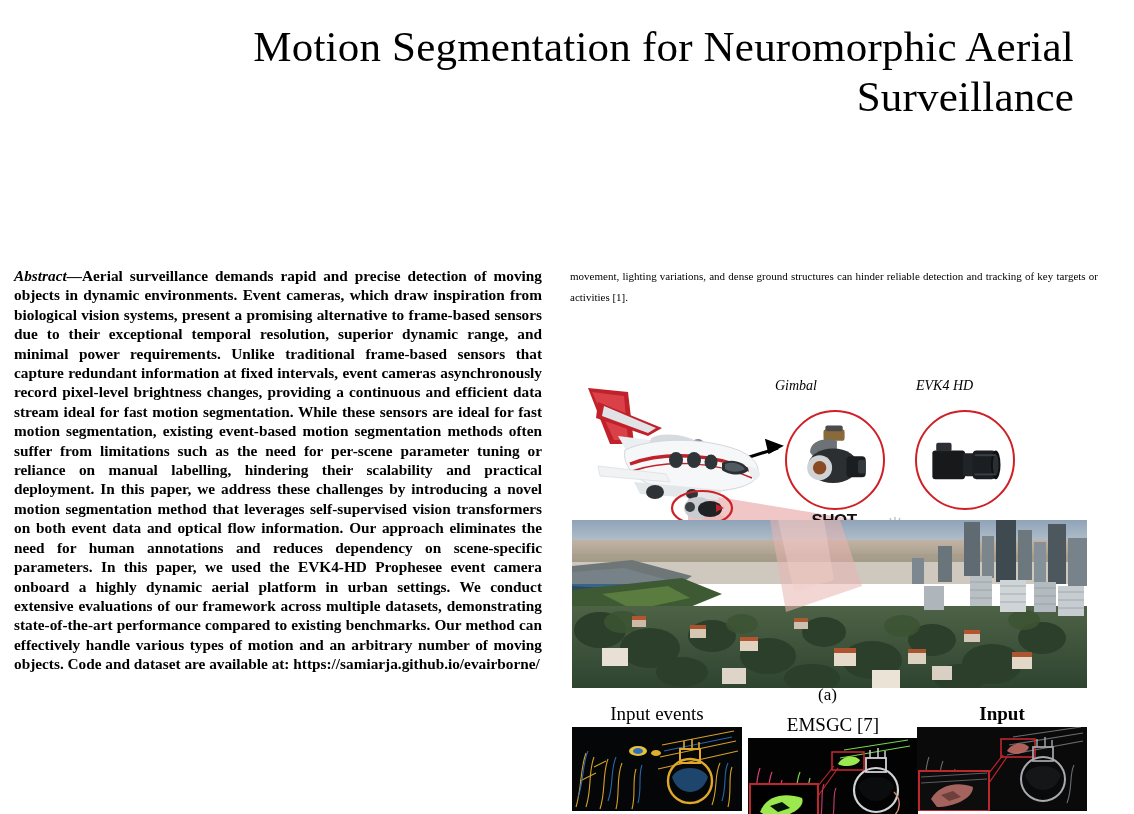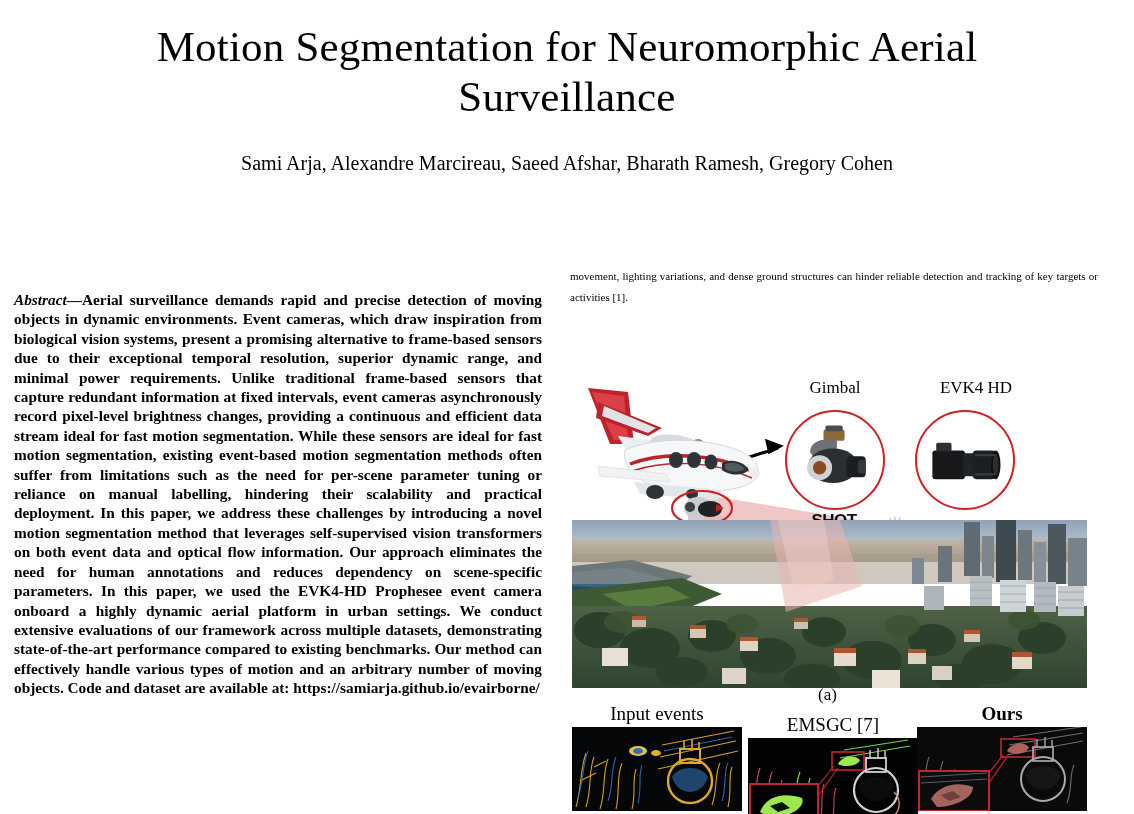--- a/index.html
+++ b/index.html
@@ -8,22 +8,22 @@
     background:#ffffff;
     font-family:"Liberation Serif", serif;
     color:#000;
     overflow:hidden;
     position:relative;
   }
   .page{position:relative;width:1134px;height:814px;}
 
   
   .title{
-    position:absolute;left:70px;top:22px;width:994px;
-    text-align:center;
+    position:absolute;left:80px;top:22px;width:994px;
+    text-align:right;
     font-family:"Liberation Serif", serif;
     font-size:43px;line-height:50px;
     font-weight:400;
     letter-spacing:0.2px;
   }
   .authors{
     position:absolute;left:70px;top:150px;width:994px;
     text-align:center;
     font-size:20px;line-height:26px;
   }
@@ -35,21 +35,20 @@
   .col-right{
     position:absolute;left:570px;top:266px;width:528px;
   }
   .abstract{
     font-size:15.3px;
     line-height:19.4px;
     font-weight:bold;
     text-align:justify;
     text-justify:inter-word;
     hyphens:none;
-    margin-top:24px;
   }
   .abstract .lead{font-style:italic;font-weight:bold;}
   .body-para{
     font-size:11px;
     line-height:20.6px;
     text-align:justify;
   }
 
   
   .figure{
@@ -62,23 +61,23 @@
   
   .callout{
     position:absolute;
     border:2.6px solid #cf2026;
     border-radius:50%;
     background:#fff;
     box-sizing:border-box;
   }
   .callout-label{
     position:absolute;
-    font-size:17px;
+    font-style:italic;
+    font-size:14px;
     white-space:nowrap;
-    text-align:center;
   }
   .gimbal-circle{left:215px;top:50px;width:100px;height:100px;}
   .evk-circle{left:345px;top:50px;width:100px;height:100px;}
 
   
   .shotover{
     position:absolute;left:224px;top:153px;width:80px;
     font-family:"Liberation Sans", sans-serif;
     font-weight:bold;font-size:17px;line-height:15px;
     letter-spacing:-0.5px;text-align:center;color:#111;
@@ -119,21 +118,20 @@
   .c1{left:2px;} .c2{left:178px;margin-top:11px;} .c3{left:347px;}
 
   svg{display:block;}
 </style>
 </head>
 <body>
 
 <div class="page">
 
   <div class="title">Motion Segmentation for Neuromorphic Aerial Surveillance</div>
-  <div class="authors">Sami Arja, Alexandre Marcireau, Saeed Afshar, Bharath Ramesh, Gregory Cohen</div>
 
   <div class="col-left">
     <div class="abstract"><span class="lead">Abstract—</span><span>Aerial surveillance demands rapid and precise detection of moving objects in dynamic environments. Event cameras, which draw inspiration from biological vision systems, present a promising alternative to frame-based sensors due to their exceptional temporal resolution, superior dynamic range, and minimal power requirements. Unlike traditional frame-based sensors that capture redundant information at fixed intervals, event cameras asynchronously record pixel-level brightness changes, providing a continuous and efficient data stream ideal for fast motion segmentation. While these sensors are ideal for fast motion segmentation, existing event-based motion segmentation methods often suffer from limitations such as the need for per-scene parameter tuning or reliance on manual labelling, hindering their scalability and practical deployment. In this paper, we address these challenges by introducing a novel motion segmentation method that leverages self-supervised vision transformers on both event data and optical flow information. Our approach eliminates the need for human annotations and reduces dependency on scene-specific parameters. In this paper, we used the EVK4-HD Prophesee event camera onboard a highly dynamic aerial platform in urban settings. We conduct extensive evaluations of our framework across multiple datasets, demonstrating state-of-the-art performance compared to existing benchmarks. Our method can effectively handle various types of motion and an arbitrary number of moving objects. Code and dataset are available at: https://samiarja.github.io/evairborne/</span></div>
   </div>
 
   <div class="col-right">
     <div class="body-para">movement, lighting variations, and dense ground structures can hinder reliable detection and tracking of key targets or activities [1].</div>
   </div>
 
   <div class="figure">
@@ -439,21 +437,21 @@
           <ellipse cx="128" cy="52" rx="22" ry="22" fill="none" stroke="#cfd3d6" stroke-width="2.2"></ellipse>
           <path d="M110 48 C116 36, 140 36, 146 48 C140 68, 116 68, 110 48 Z" fill="#0b0c0d"></path>
           <rect x="118" y="20" width="20" height="14" fill="none" stroke="#cfd3d6" stroke-width="1.8"></rect>
           <line x1="122" y1="12" x2="122" y2="20" stroke="#cfd3d6" stroke-width="1.5"></line>
           <line x1="130" y1="10" x2="130" y2="20" stroke="#cfd3d6" stroke-width="1.5"></line>
           <line x1="137" y1="13" x2="137" y2="20" stroke="#cfd3d6" stroke-width="1.5"></line>
           <path d="M146 54 C154 62, 152 72, 146 78" fill="none" stroke="#d08a70" stroke-width="1.4"></path>
         </svg>
       </div>
 
-      <div class="tri-label c3 bold">Ours</div>
+      <div class="tri-label c3 bold">Input</div>
       <div class="tri-cell c3">
         <svg viewBox="0 0 170 84" width="170" height="84" preserveAspectRatio="none">
           <rect width="170" height="84" fill="#0a0a0b"></rect>
           <g stroke="#7b7d80" stroke-width="1.1" fill="none" opacity="0.85">
             <path d="M4 82 C10 62, 6 46, 12 30"></path>
               <path d="M18 82 C24 64, 20 48, 26 34"></path>
             <path d="M34 82 C38 68, 34 54, 38 42"></path>
               <path d="M50 82 C54 68, 50 56, 54 46"></path>
             <path d="M96 10 L164 0"></path>
               <path d="M92 18 L166 6"></path>

